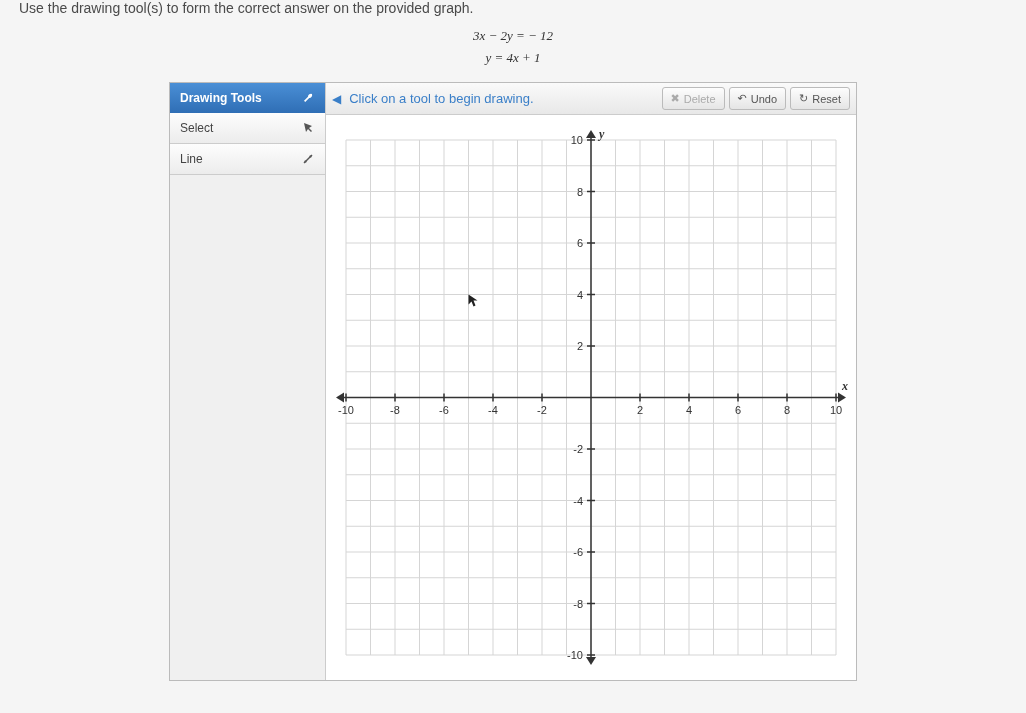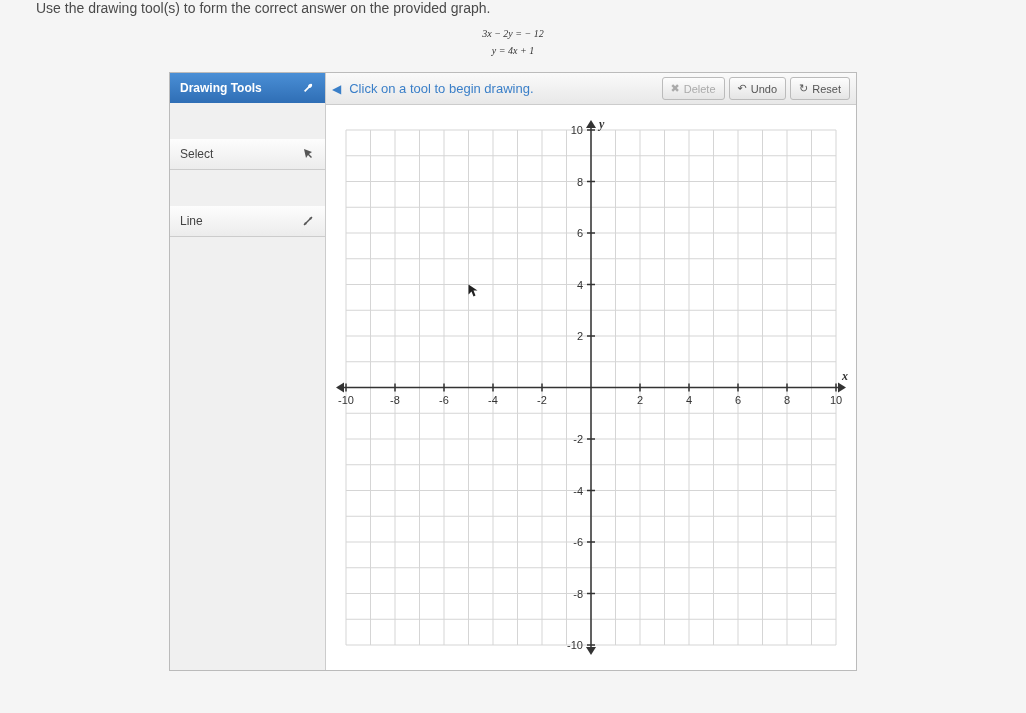--- a/index.html
+++ b/index.html
@@ -4,30 +4,30 @@
   <style>
     * { box-sizing: border-box; margin: 0; padding: 0; }
     body {
       font-family: Arial, sans-serif;
       background: #f5f5f5;
       width: 1026px;
       height: 713px;
       overflow: hidden;
     }
     .instructions {
-      padding: 0 36px 10px;
+      padding: 0 19px 10px;
       color: #4a4a4a;
       font-size: 14px;
     }
     .instruction1 { margin-bottom: 12px; }
     .instruction2 { margin-bottom: 12px; }
     .equations {
       text-align: center;
       font-style: italic;
-      font-size: 10px;
+      font-size: 13px;
       color: #333;
       margin-bottom: 6px;
       font-family: 'Times New Roman', serif;
     }
     .main-container {
       display: flex;
       margin: 0 auto;
       width: 688px;
       border: 1px solid #bbb;
       background: #fff;
@@ -50,21 +50,20 @@
     .tool-item {
       background: linear-gradient(#fdfdfd, #ececec);
       border-bottom: 1px solid #ccc;
       padding: 8px 10px;
       font-size: 12px;
       color: #444;
       display: flex;
       justify-content: space-between;
       align-items: center;
       cursor: pointer;
-      margin-top: 36px;
     }
     .tool-icon {
       width: 14px;
       height: 14px;
       display: inline-flex;
       align-items: center;
       justify-content: center;
       color: #666;
       font-size: 12px;
     }

